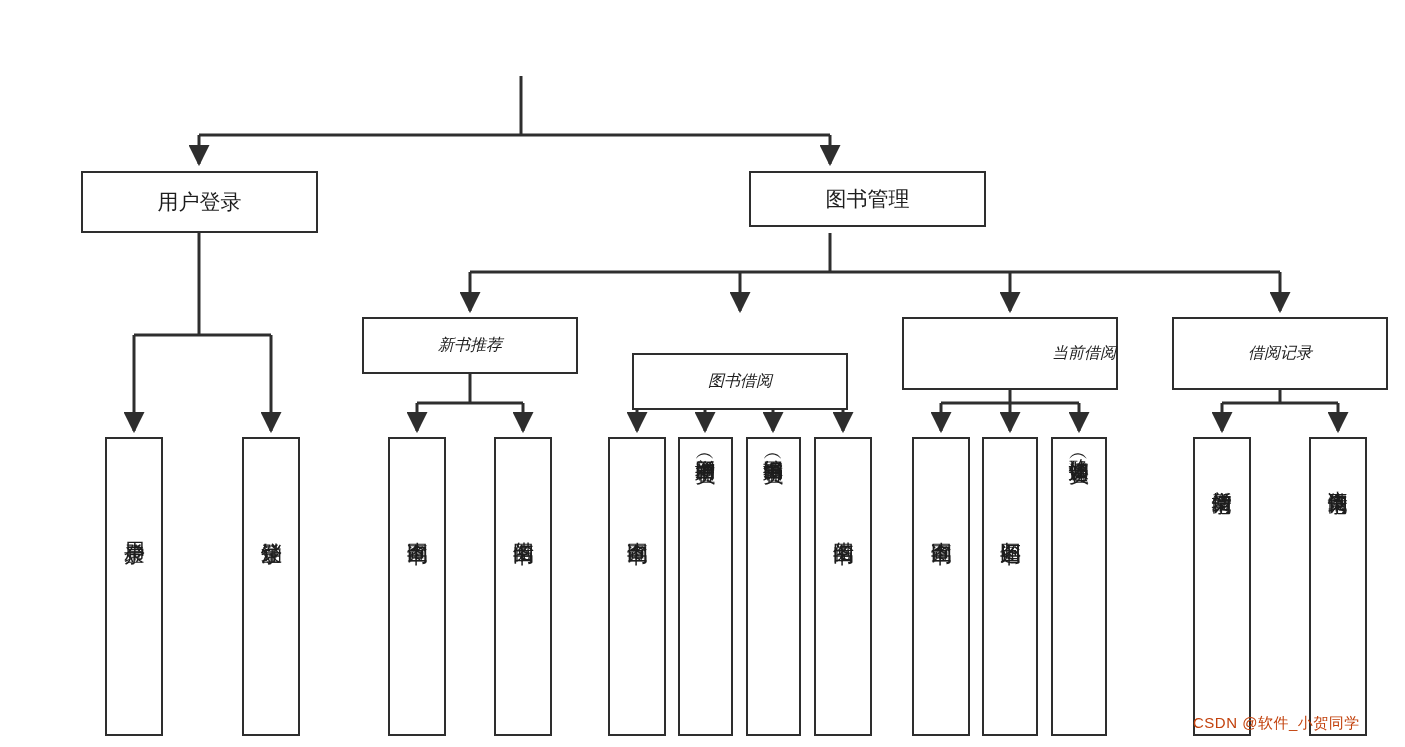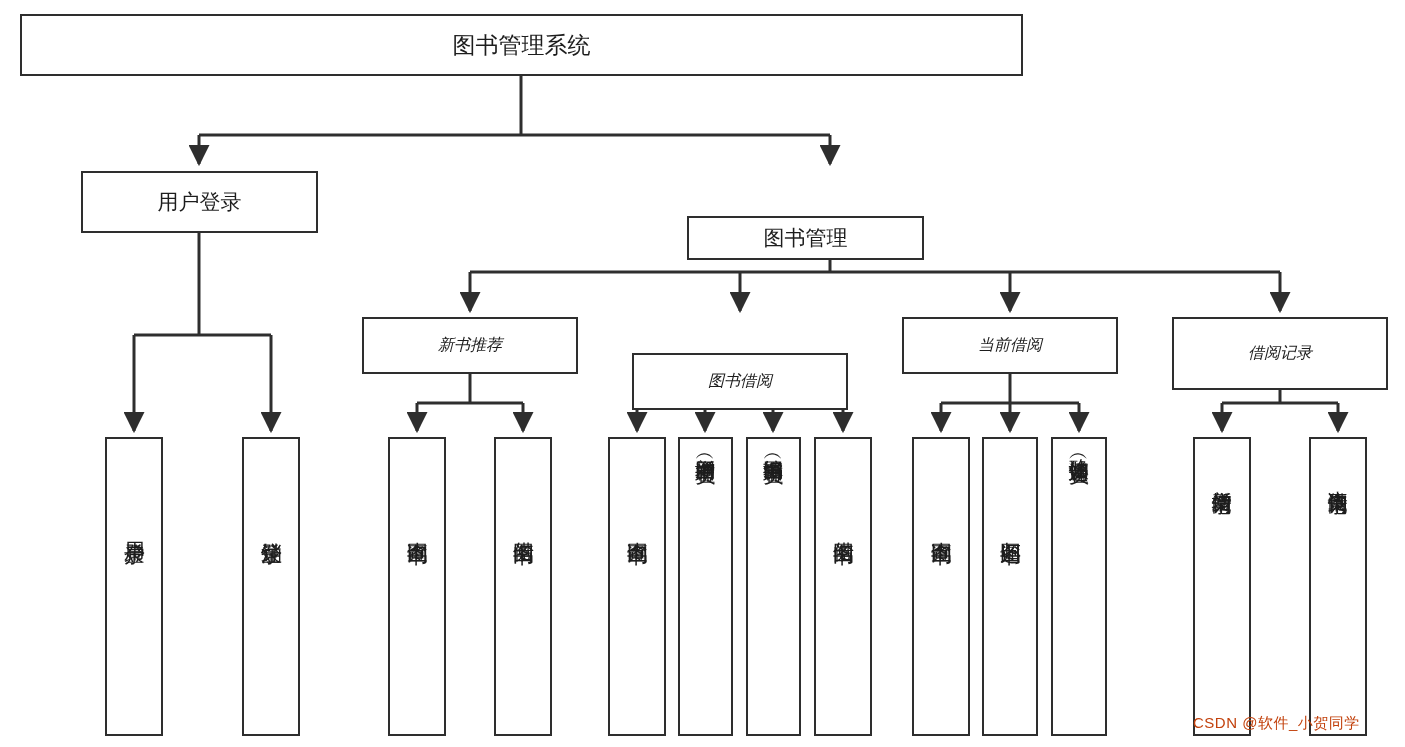--- a/index.html
+++ b/index.html
@@ -121,38 +121,35 @@
       <path d="M 1010 403 L 1010 431" marker-end="url(#arrow)"></path>
       <path d="M 1079 403 L 1079 431" marker-end="url(#arrow)"></path>
 
       <path d="M 1280 374 L 1280 403"></path>
       <path d="M 1222 403 L 1338 403"></path>
       <path d="M 1222 403 L 1222 431" marker-end="url(#arrow)"></path>
       <path d="M 1338 403 L 1338 431" marker-end="url(#arrow)"></path>
     </g>
   </svg>
 
-  <div class="node root" style="left:20px; top:14px; width:1003px; height:62px;">
-    <span>图书管理系统</span>
-  </div>
 
   <div class="node lvl2" style="left:81px; top:171px; width:237px; height:62px;">
     <span>用户登录</span>
   </div>
-  <div class="node lvl2" style="left:687px; top:171px; width:237px; height:44px;margin-top:45px;">
+  <div class="node lvl2" style="left:749px; top:171px; width:237px; height:56px;">
     <span>图书管理</span>
   </div>
 
   <div class="node lvl3" style="left:362px; top:317px; width:216px; height:57px;">
     <span>新书推荐</span>
   </div>
   <div class="node lvl3" style="left:632px; top:317px; width:216px; height:57px;margin-top:36px;">
     <span>图书借阅</span>
   </div>
-  <div class="node lvl3" style="left:902px; top:317px; width:216px; height:57px;">
+  <div class="node lvl3" style="left:902px; top:317px; width:216px; height:73px;justify-content:flex-end;">
     <span>当前借阅</span>
   </div>
   <div class="node lvl3" style="left:1172px; top:317px; width:216px; height:73px;">
     <span>借阅记录</span>
   </div>
 
   <div class="node leaf" style="left:105px; top:437px; width:58px; height:299px; padding-top:86px;">
     <span class="vtext">用户登录</span>
   </div>
   <div class="node leaf" style="left:242px; top:437px; width:58px; height:299px; padding-top:86px;">

